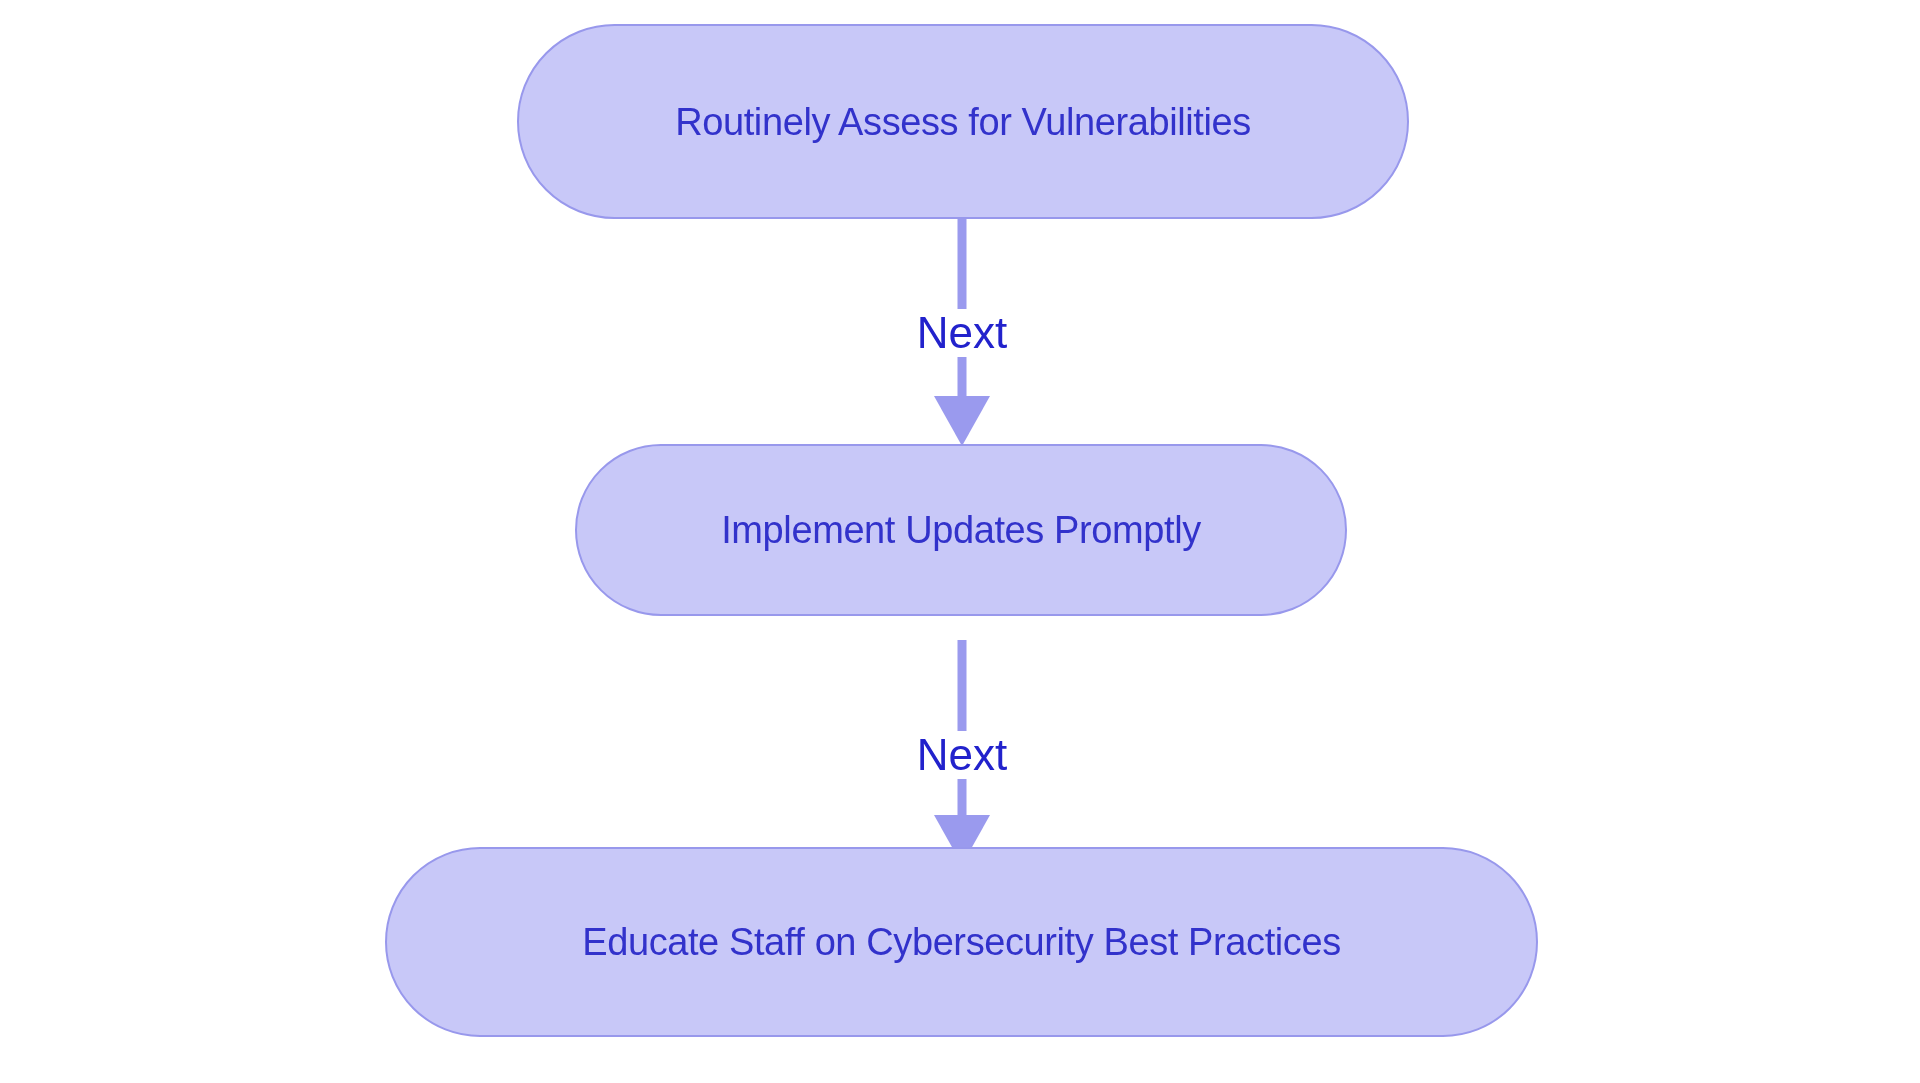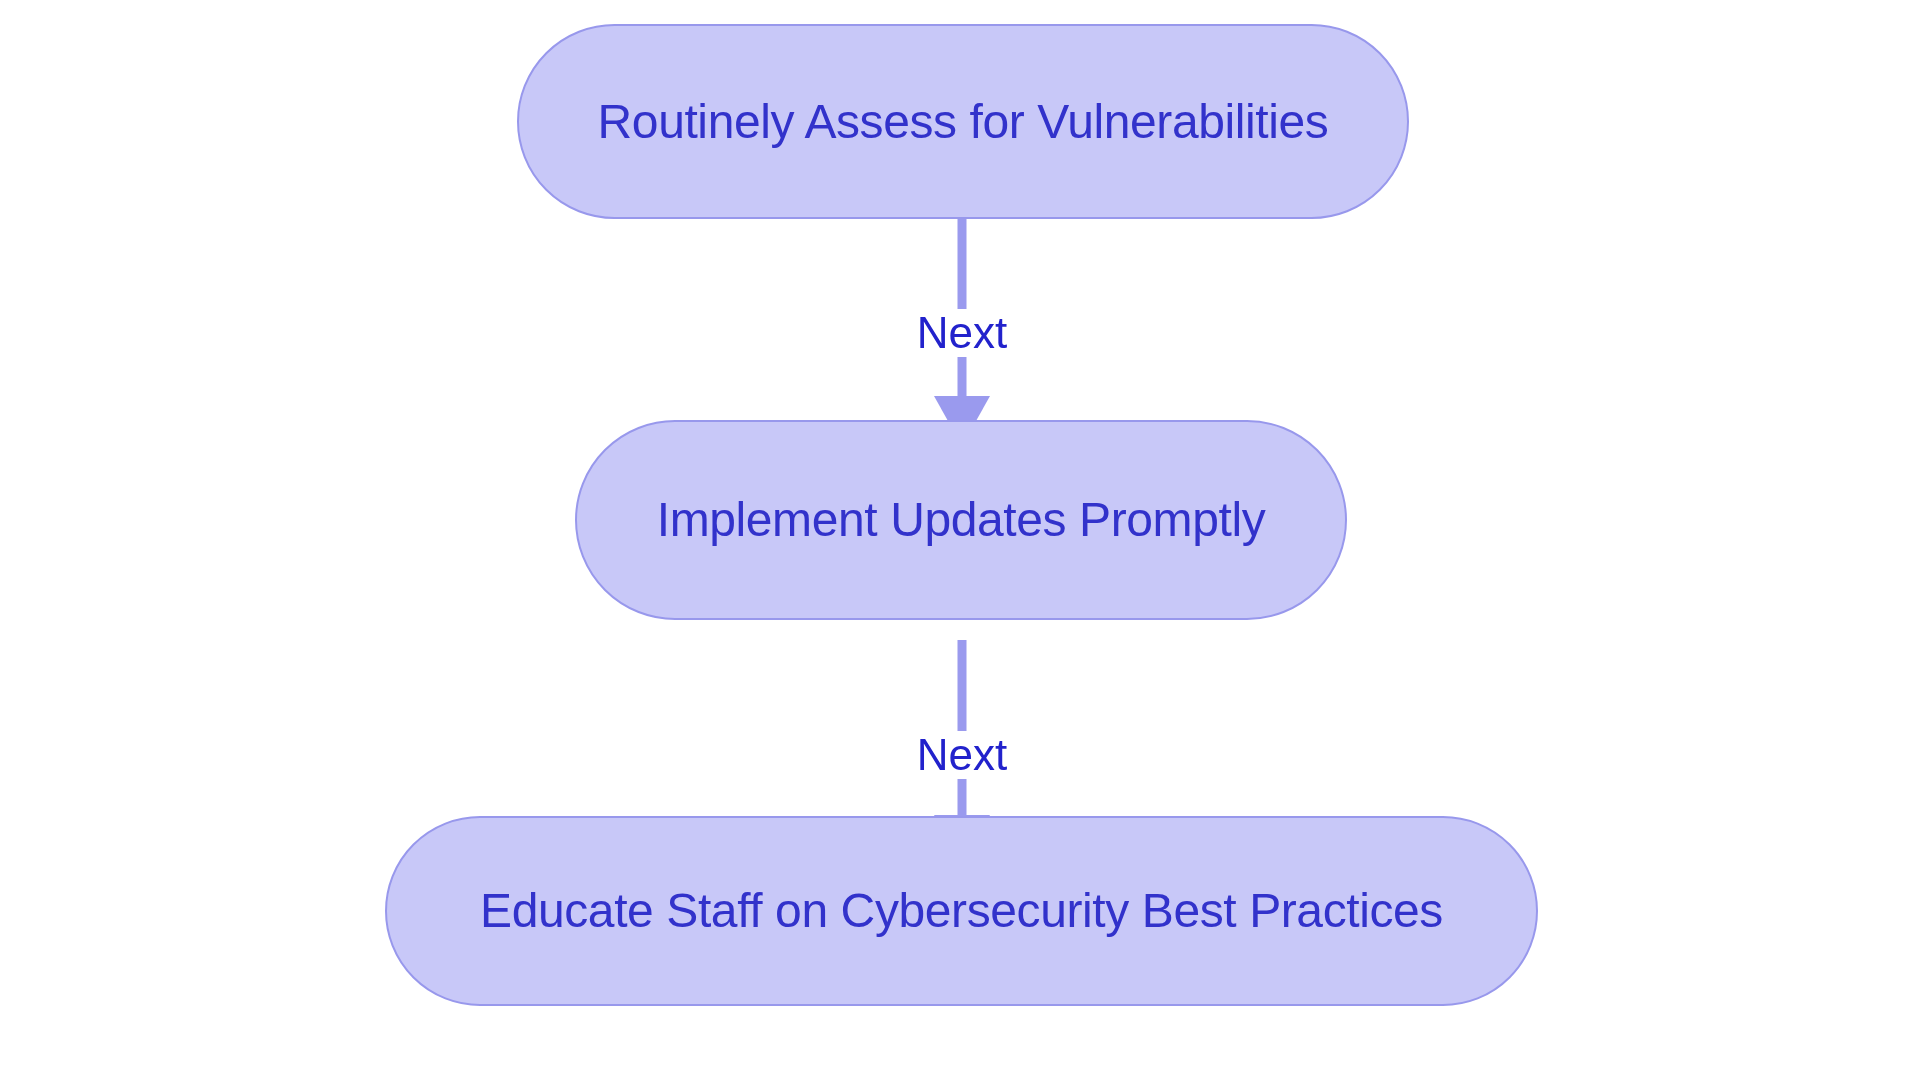--- a/index.html
+++ b/index.html
@@ -26,41 +26,41 @@
     border: 2px solid #9898ec;
     border-radius: 999px;
     display: flex;
     align-items: center;
     justify-content: center;
     z-index: 3;
   }
   .node-label {
     color: #3232cb;
     font-family: "Liberation Sans", sans-serif;
-    font-size: 48px;
+    font-size: 38px;
     font-weight: 400;
     letter-spacing: -0.4px;
     white-space: nowrap;
     line-height: 1;
   }
   #node-assess {
     left: 517px;
     top: 24px;
     width: 892px;
     height: 195px;
   }
   #node-updates {
     left: 575px;
-    top: 420px;
+    top: 444px;
     width: 772px;
-    height: 200px;
+    height: 172px;
   }
   #node-educate {
     left: 385px;
-    top: 816px;
+    top: 847px;
     width: 1153px;
     height: 190px;
   }
   .edge-svg {
     position: absolute;
     left: 0;
     top: 0;
     width: 1920px;
     height: 1083px;
     z-index: 1;

